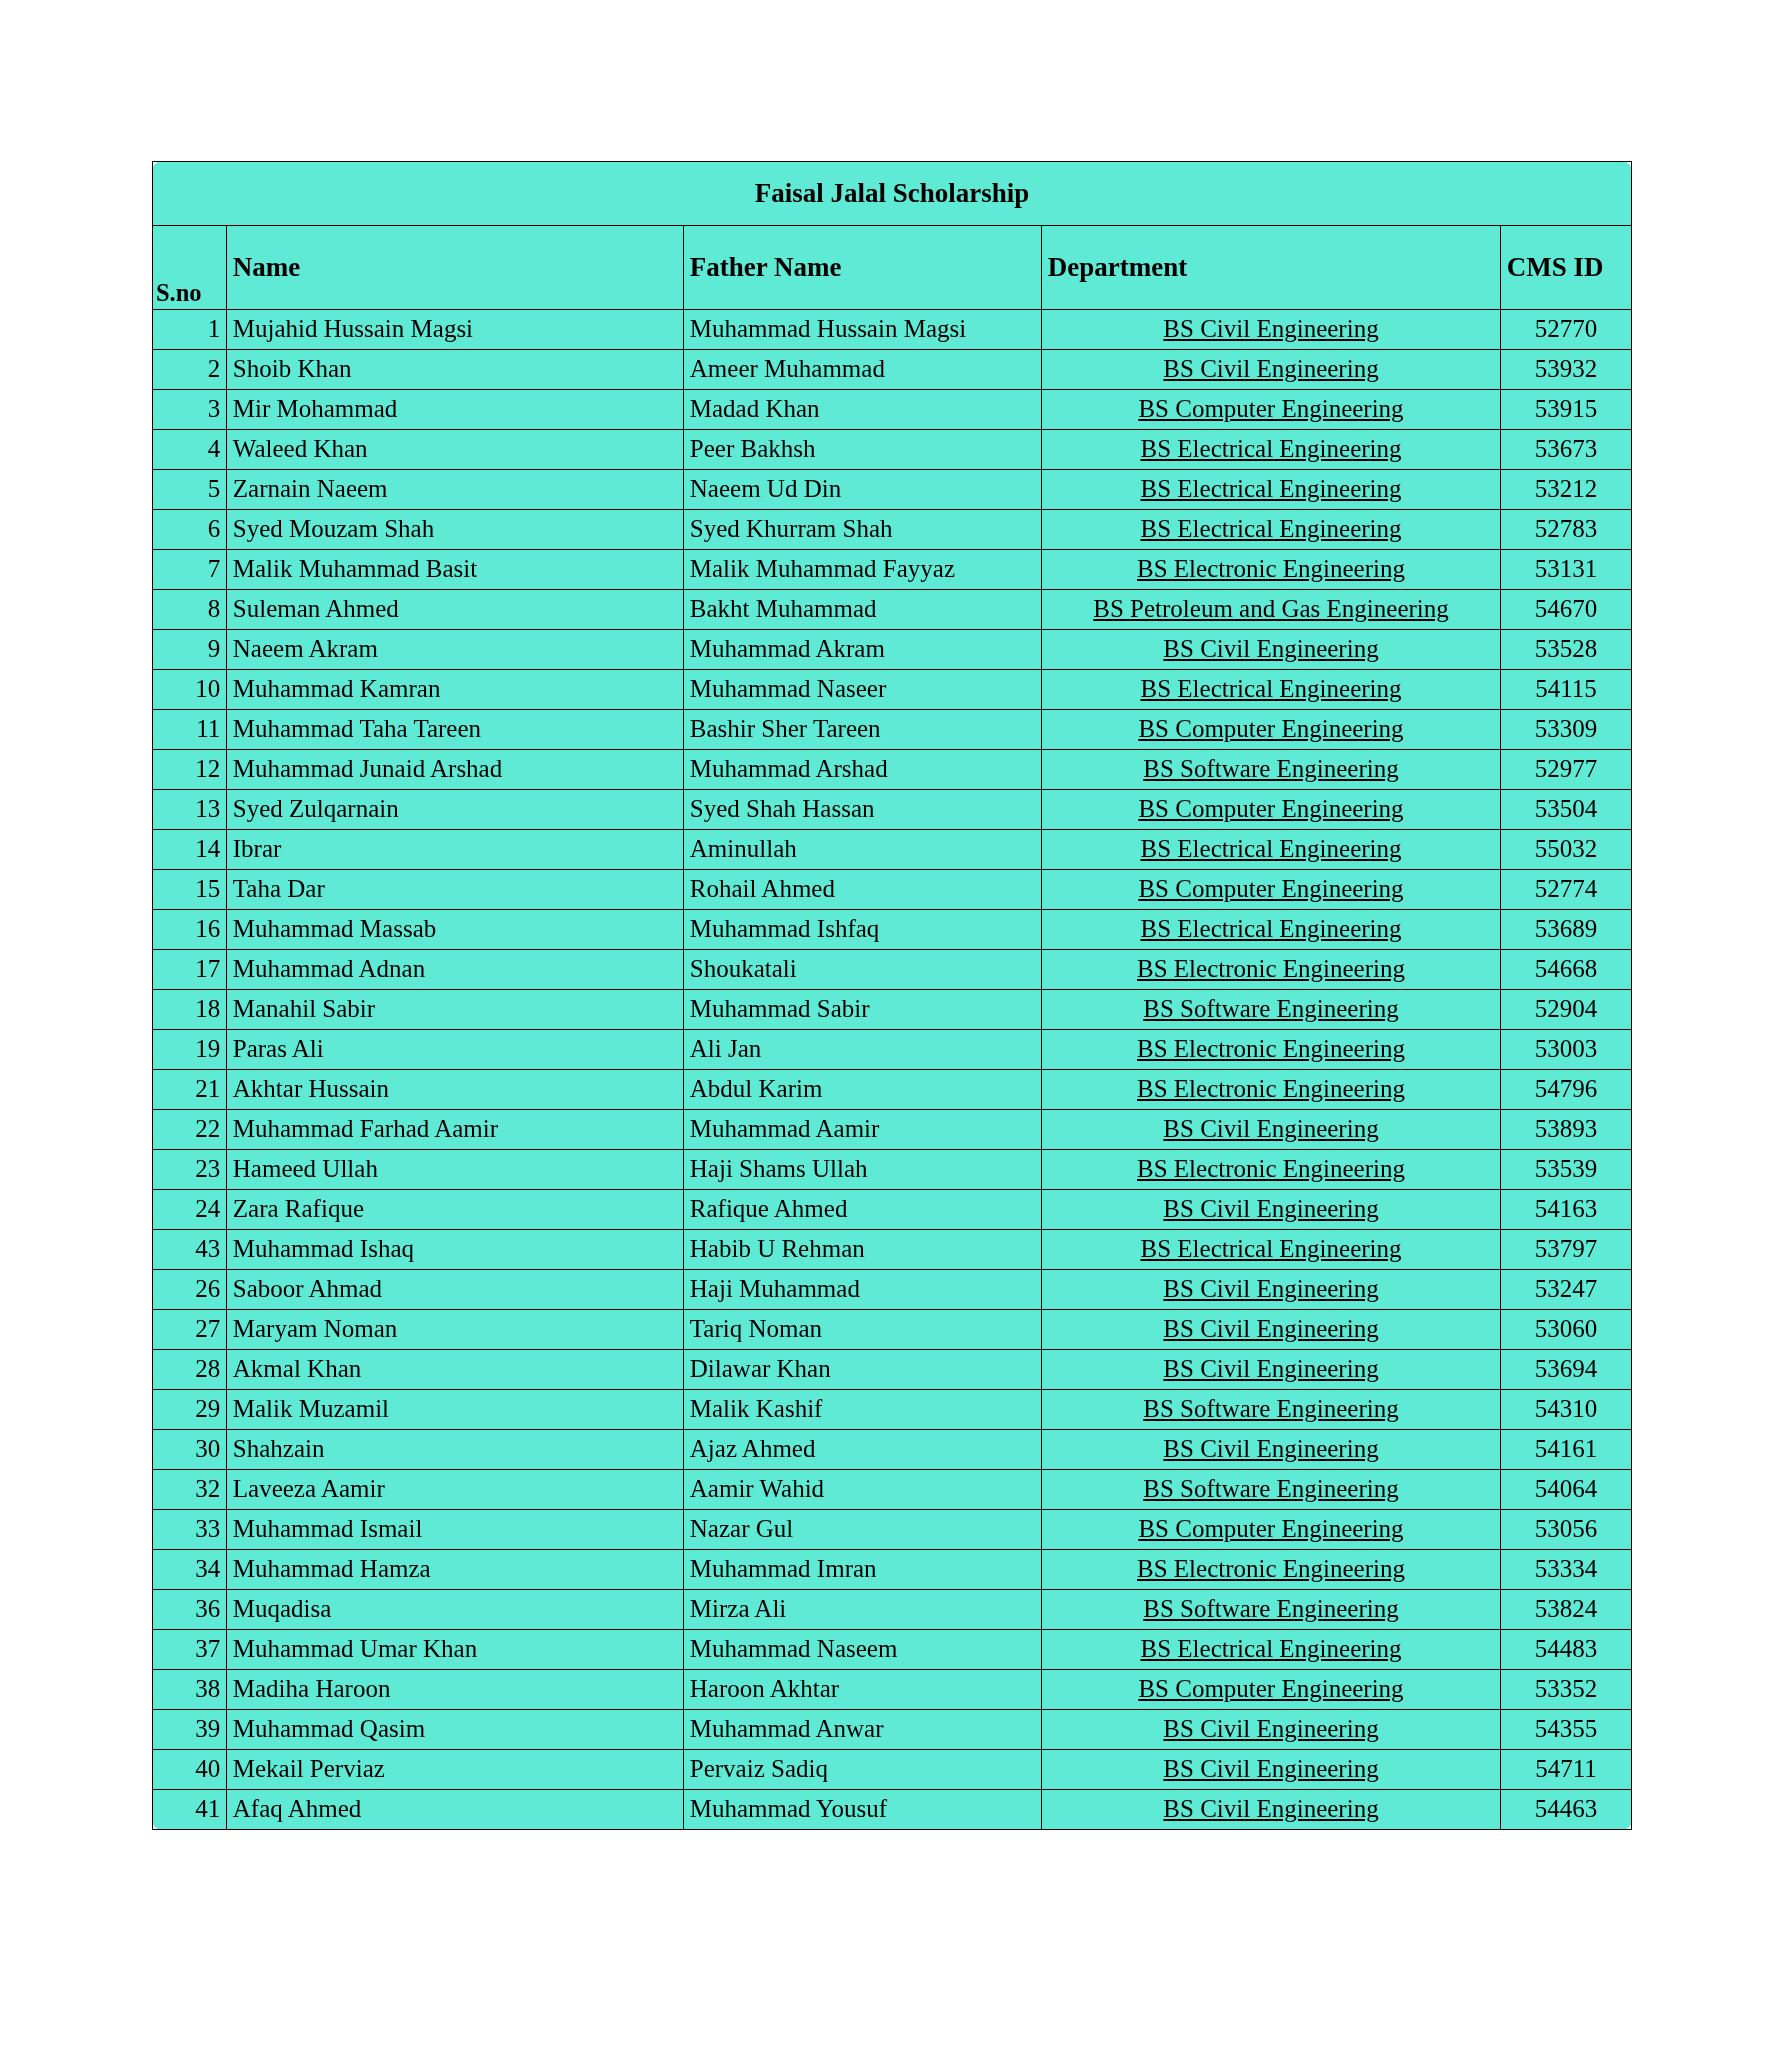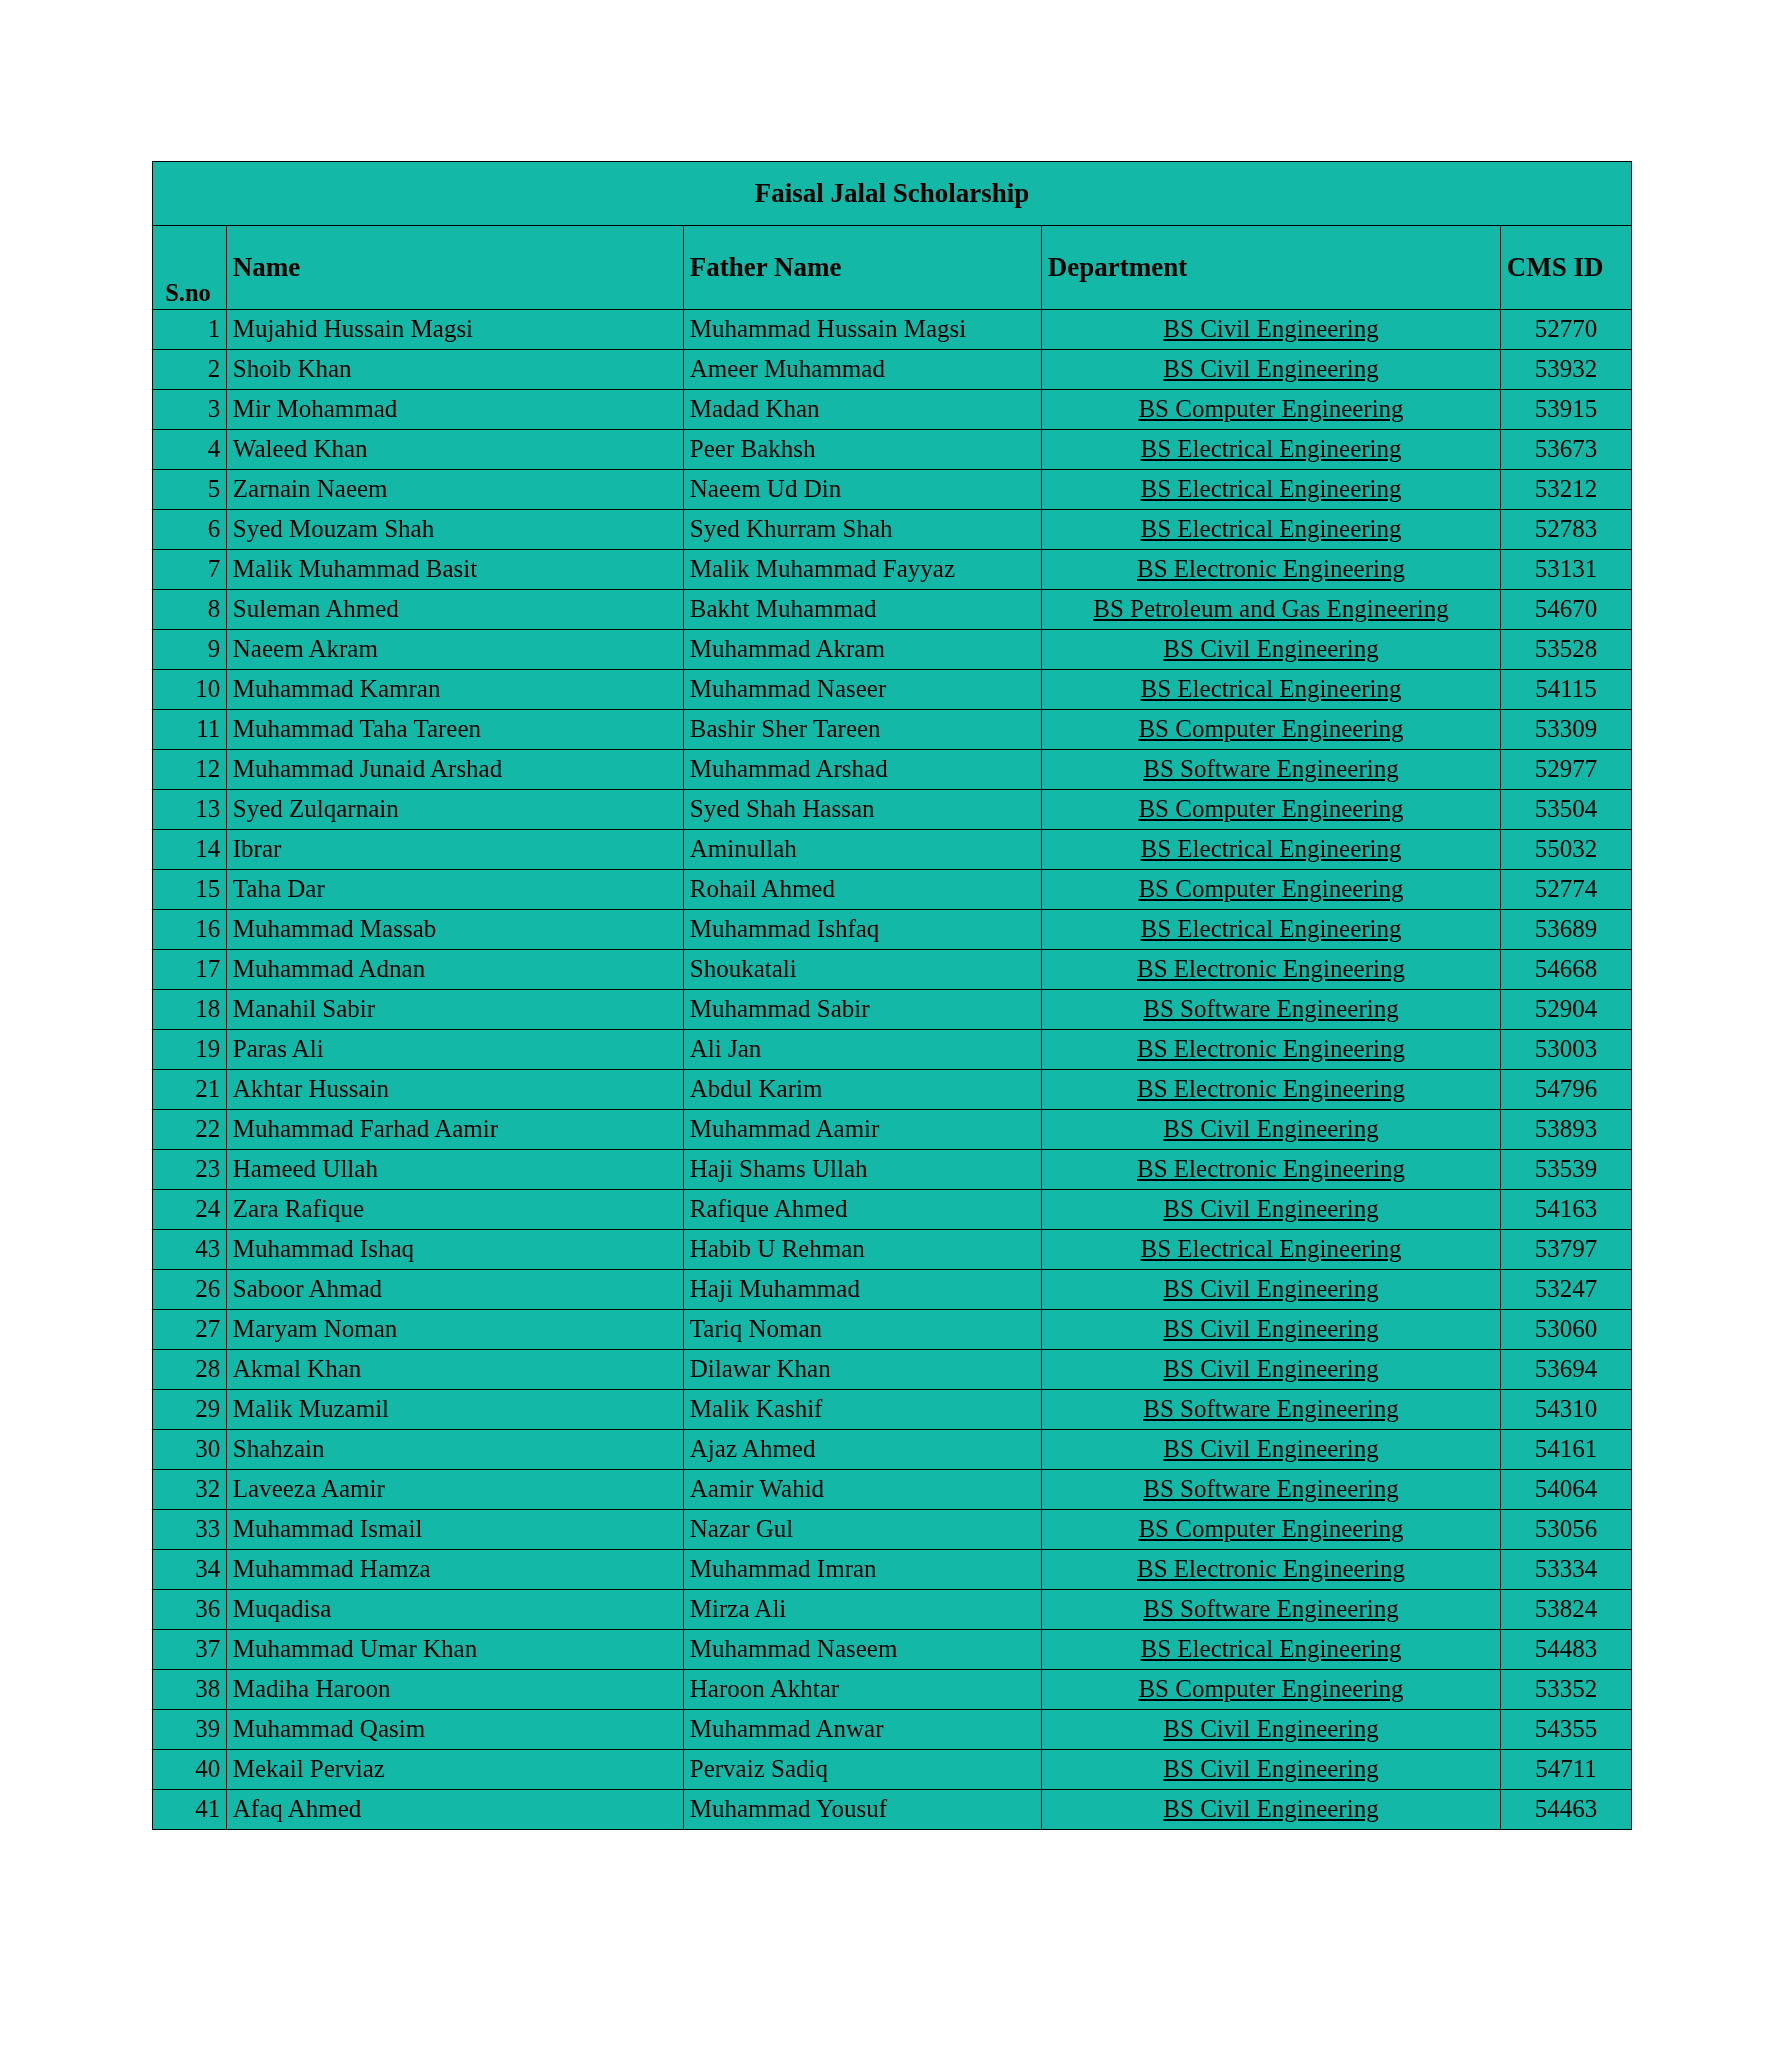--- a/index.html
+++ b/index.html
@@ -26,21 +26,22 @@
     position: absolute;
     left: 152px;
     top: 161px;
     width: 1479px;
   }
 
   table.sheet {
     border-collapse: collapse;
     table-layout: fixed;
     width: 1479px;
-    background: #14b8a6;
+    background: #5eead4;
+    border-radius: 10px;
   }
 
   table.sheet td,
   table.sheet th {
     border: 1.4px solid #000000;
     padding: 0 5.8px;
     font-size: 25px;
     line-height: 1.12;
     font-weight: normal;
     vertical-align: middle;
@@ -66,21 +67,21 @@
 
   
   tr.head-row th {
     height: 80px;
     font-weight: bold;
     font-size: 27px;
     text-align: left;
     vertical-align: middle;
   }
   tr.head-row th.sno-head {
-    text-align: center;
+    text-align: left;
     vertical-align: bottom;
     font-size: 24.5px;
     padding-left: 2.9px;
     padding-bottom: 2.9px;
   }
 
   
   tbody tr.data-row td {
     height: 39px;
   }

